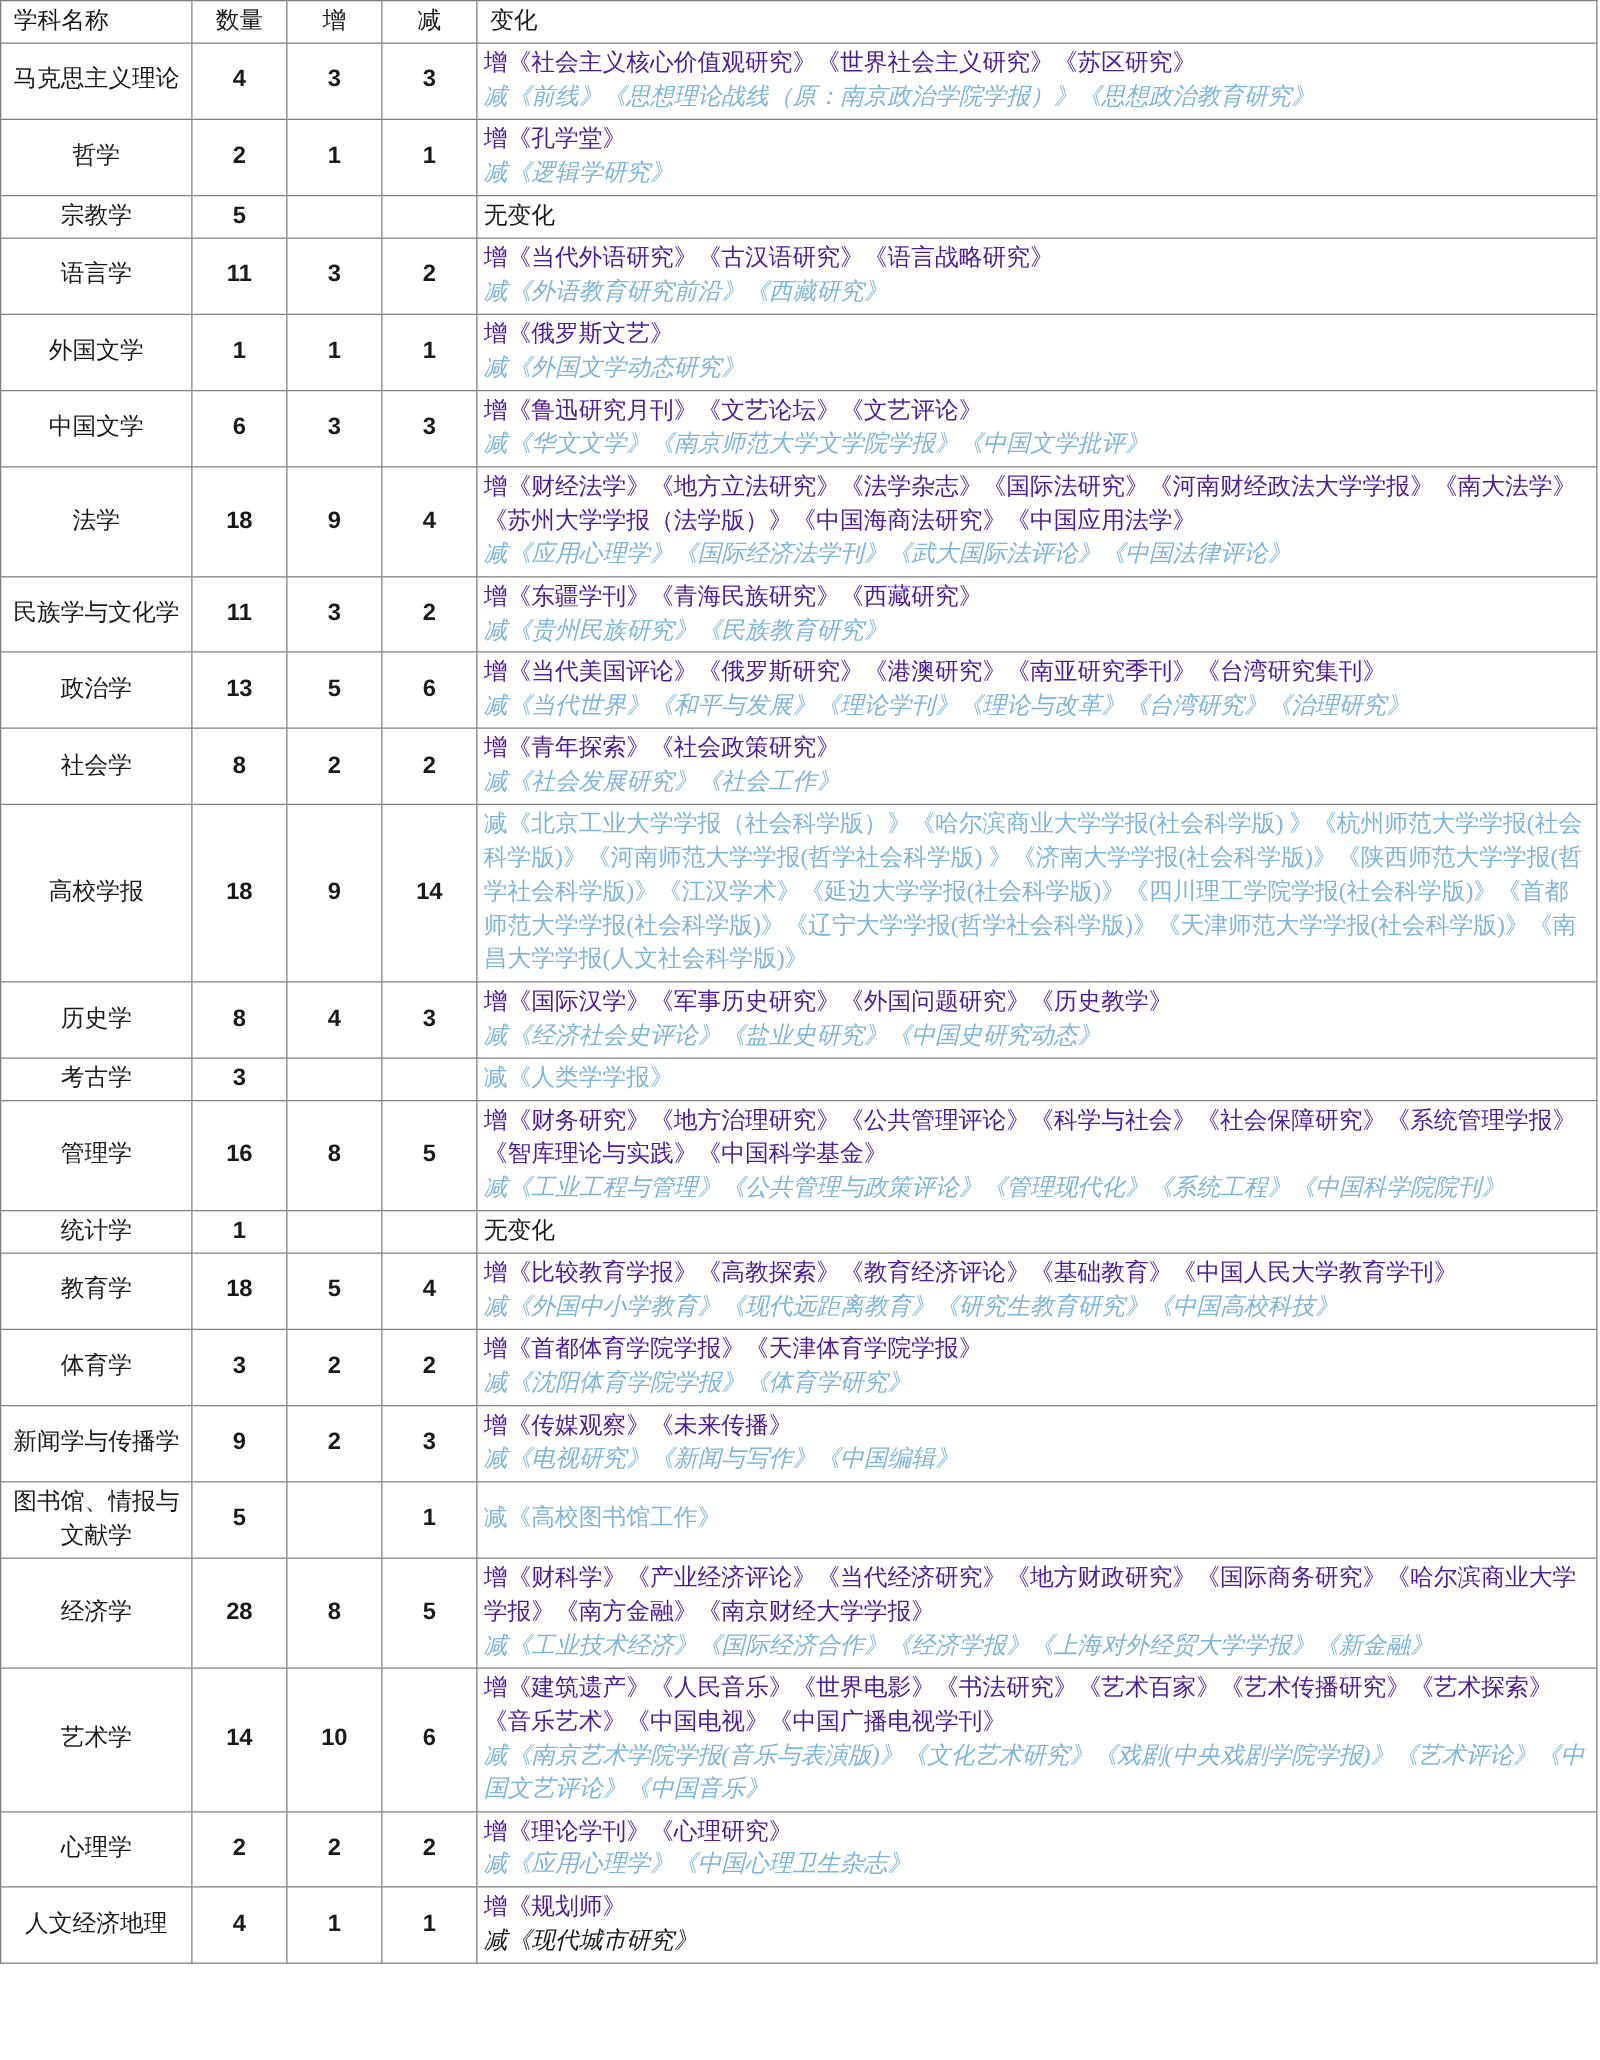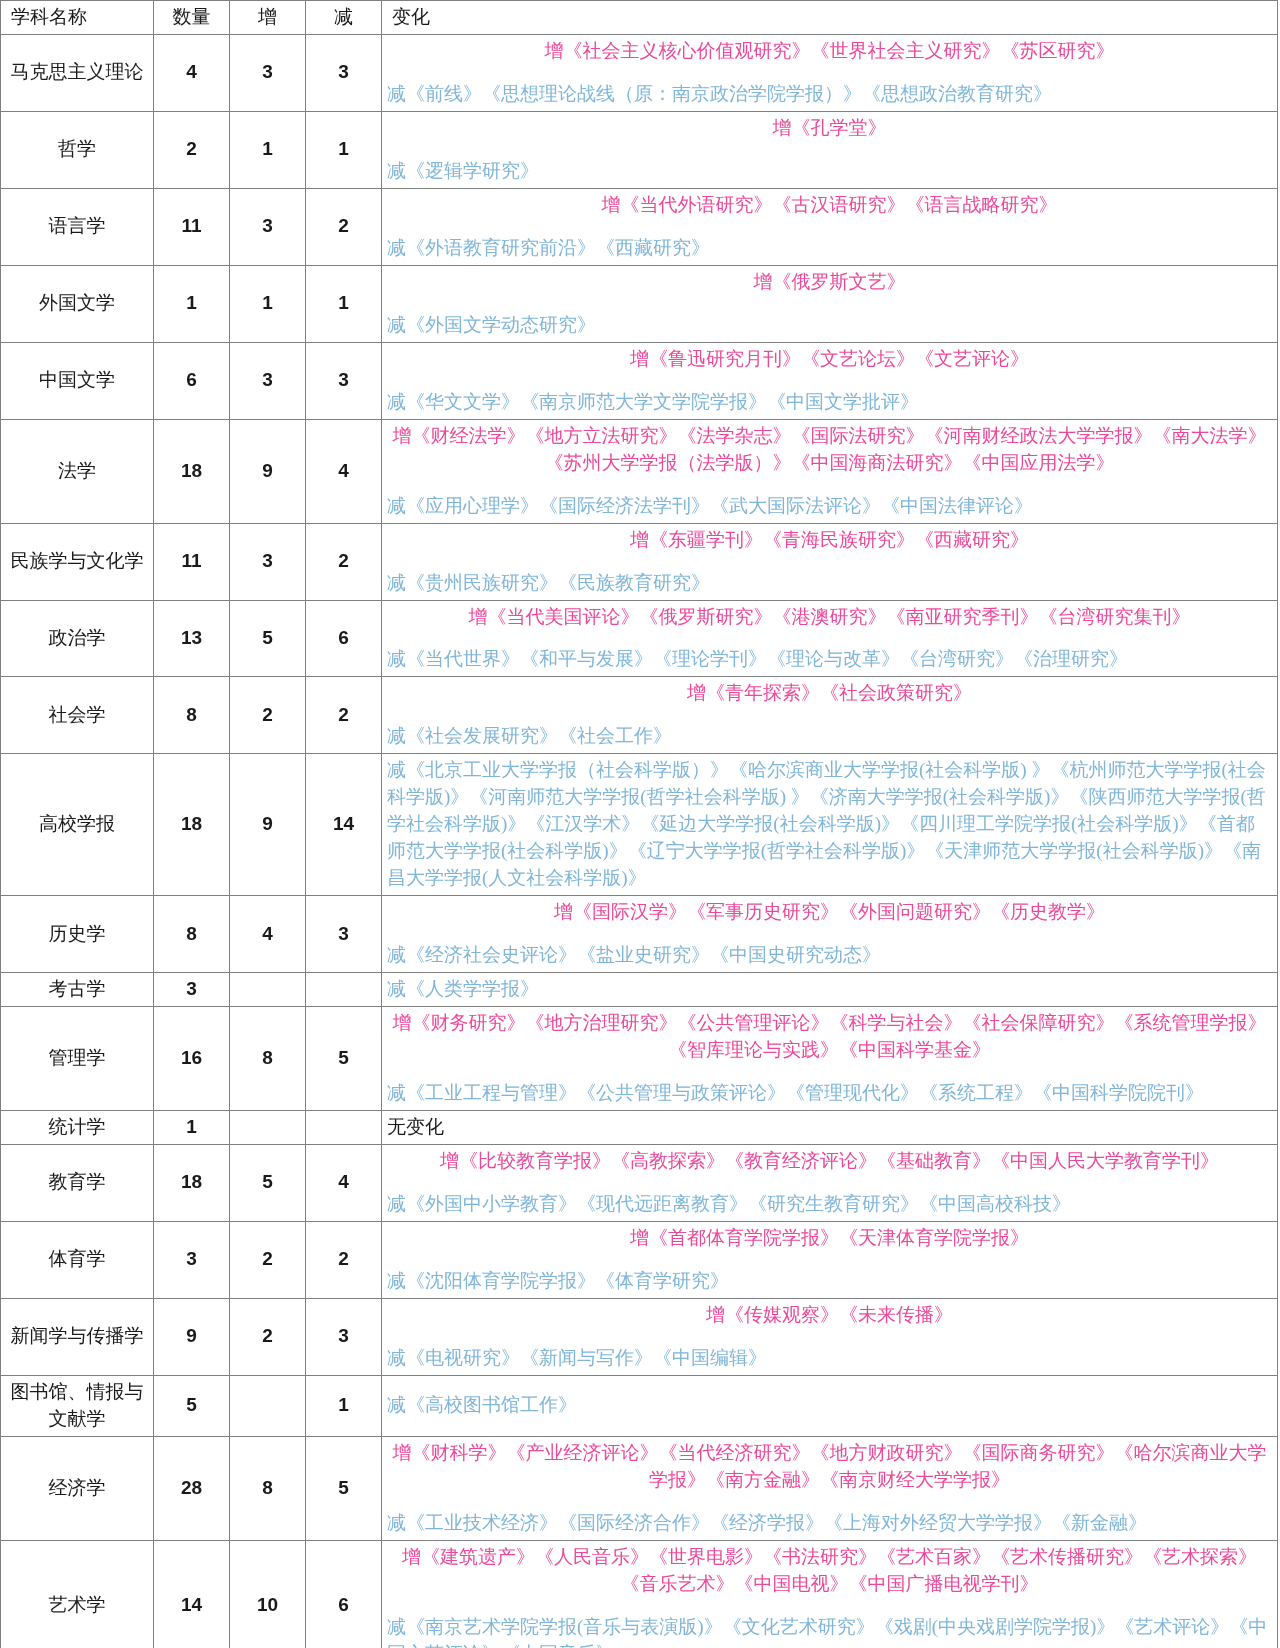--- a/index.html
+++ b/index.html
@@ -61,24 +61,24 @@
     font-family: "Liberation Sans", sans-serif;
   }
   td.change {
     text-align: left;
     padding-left: 9px;
     padding-right: 6px;
     padding-top: 5px;
     padding-bottom: 5px;
   }
   .line { display: block; white-space: normal; }
-  .line.inc { color: #ec4899; text-align: center; }
+  .line.inc { color: #4c1d95; }
   .line.dec { color: #7fb5d8; }
   .line.plain { color: #1a1a1a; }
-  .line + .line { margin-top: 16px; }
+  .line + .line { margin-top: 0; font-style: italic; }
 </style>
 </head>
 <body>
 
 <div id="sheet">
   <table class="journal-table">
     <colgroup>
       <col class="c-name">
         <col class="c-count">
         <col class="c-inc">
@@ -109,20 +109,29 @@
           <td class="subject">哲学</td>
           <td class="num">2</td>
           <td class="num">1</td>
           <td class="num">1</td>
           <td class="change">
             <span class="line inc">增《孔学堂》</span>
             <span class="line dec">减《逻辑学研究》</span>
           </td>
         </tr>
         <tr>
+          <td class="subject">宗教学</td>
+          <td class="num">5</td>
+          <td class="num"></td>
+          <td class="num"></td>
+          <td class="change">
+            <span class="line plain">无变化</span>
+          </td>
+        </tr>
+        <tr>
           <td class="subject">语言学</td>
           <td class="num">11</td>
           <td class="num">3</td>
           <td class="num">2</td>
           <td class="change">
             <span class="line inc">增《当代外语研究》《古汉语研究》《语言战略研究》</span>
             <span class="line dec">减《外语教育研究前沿》《西藏研究》</span>
           </td>
         </tr>
         <tr>

